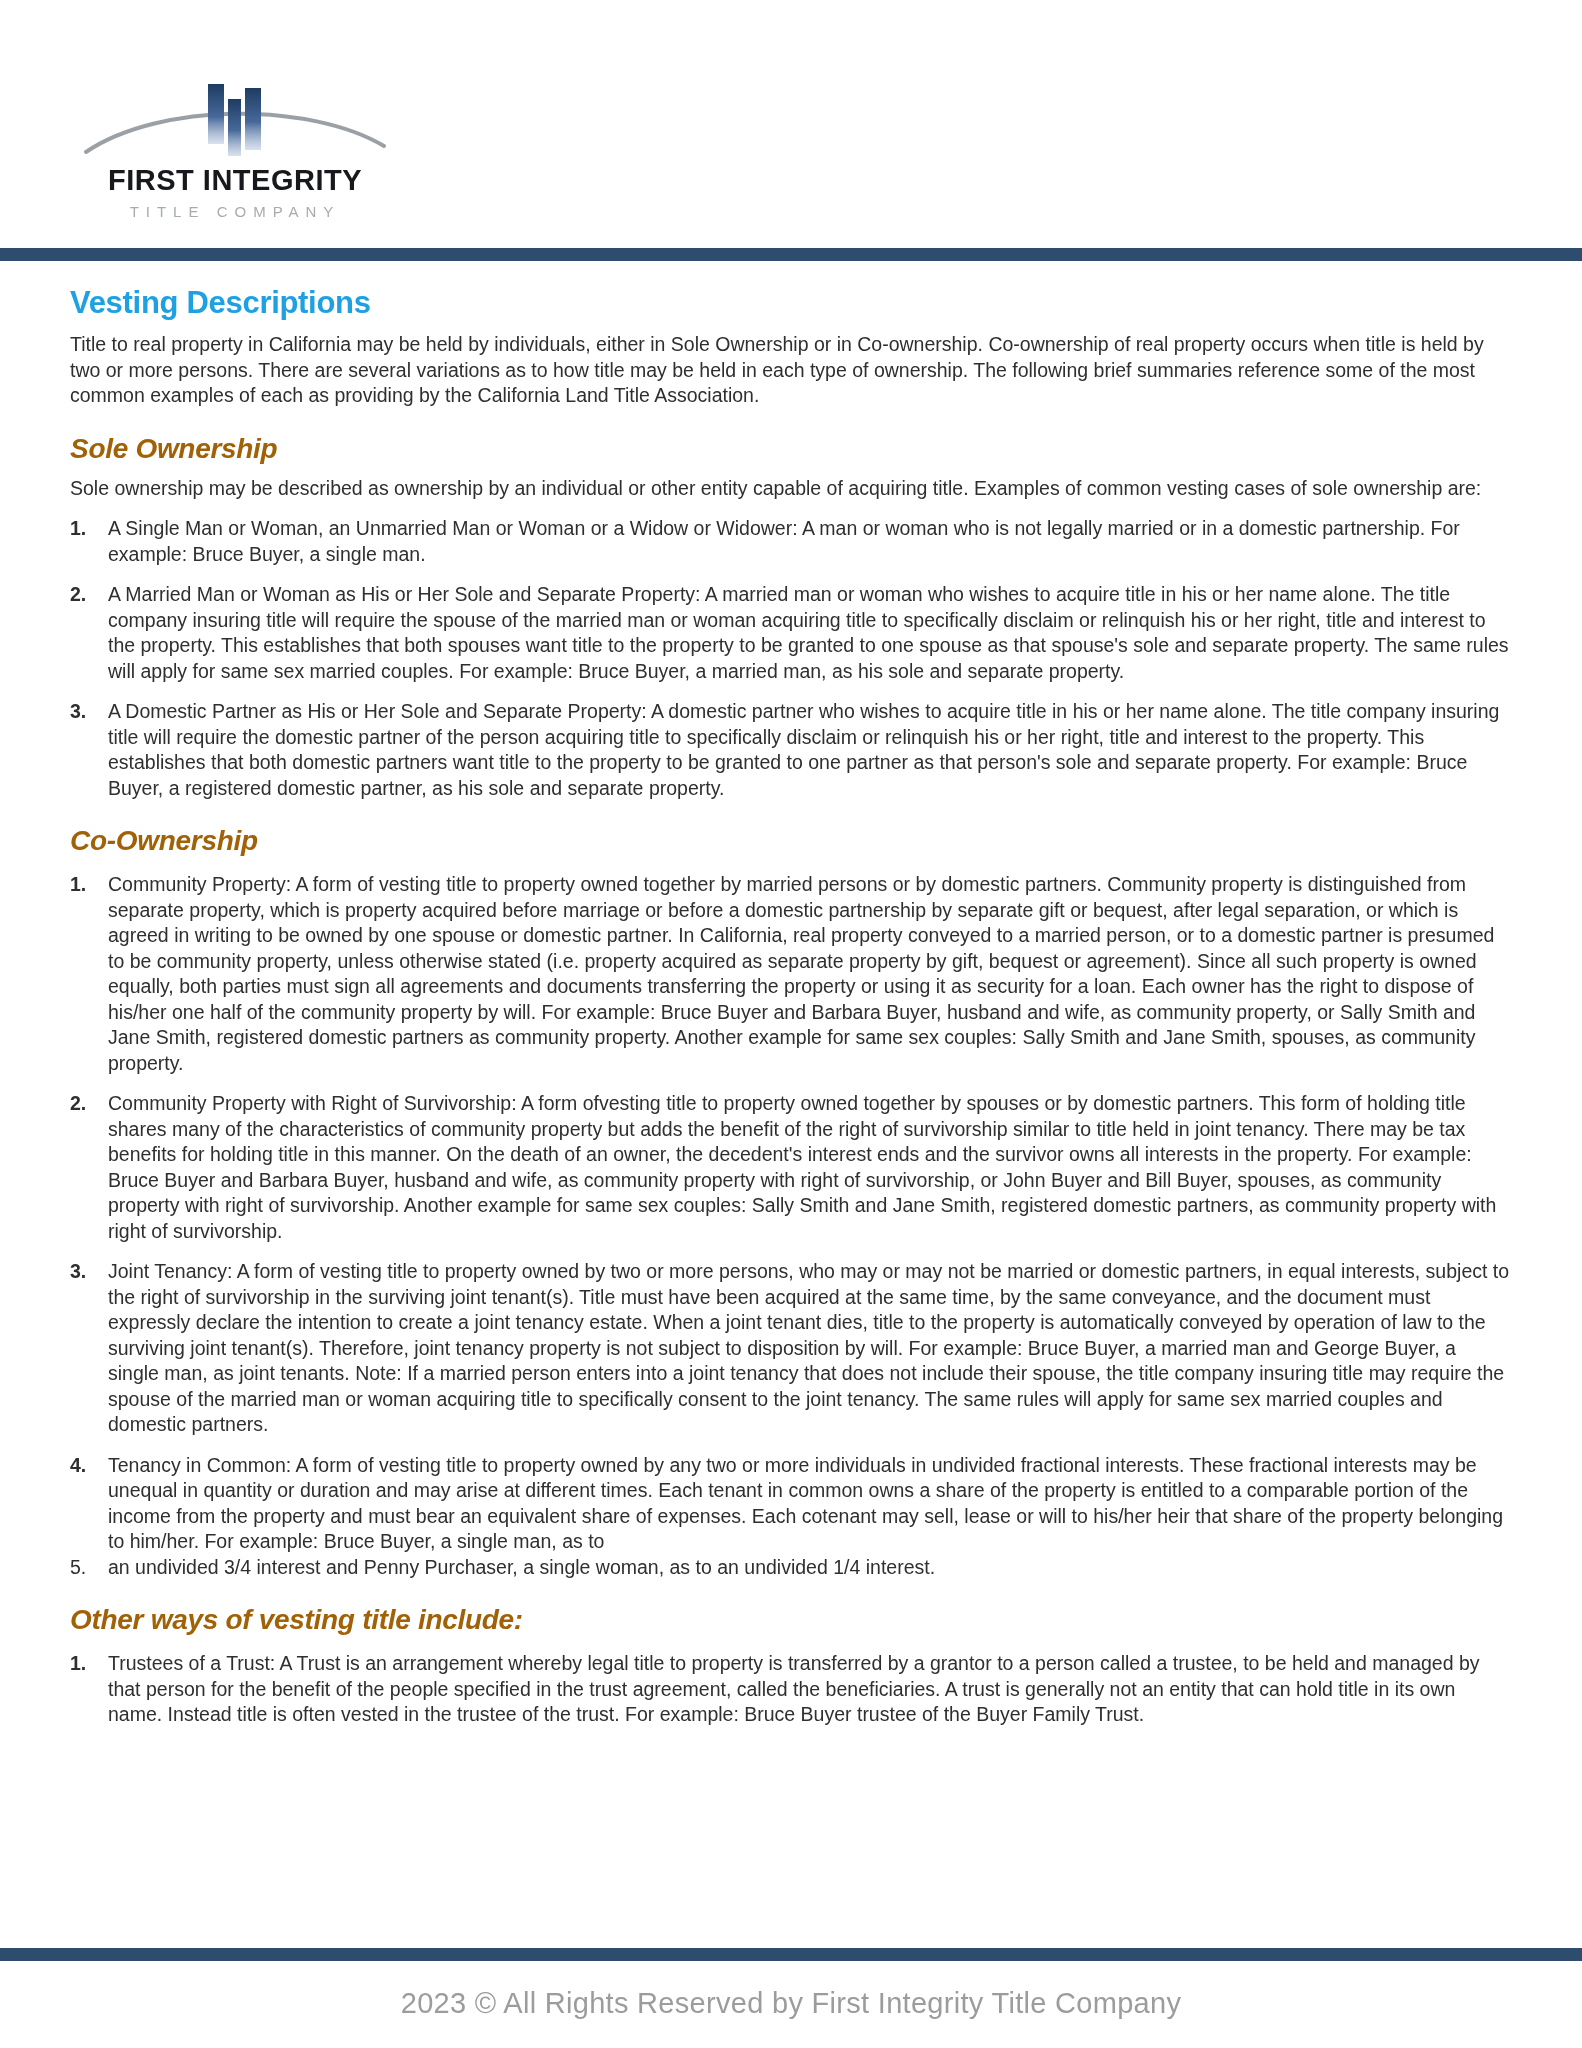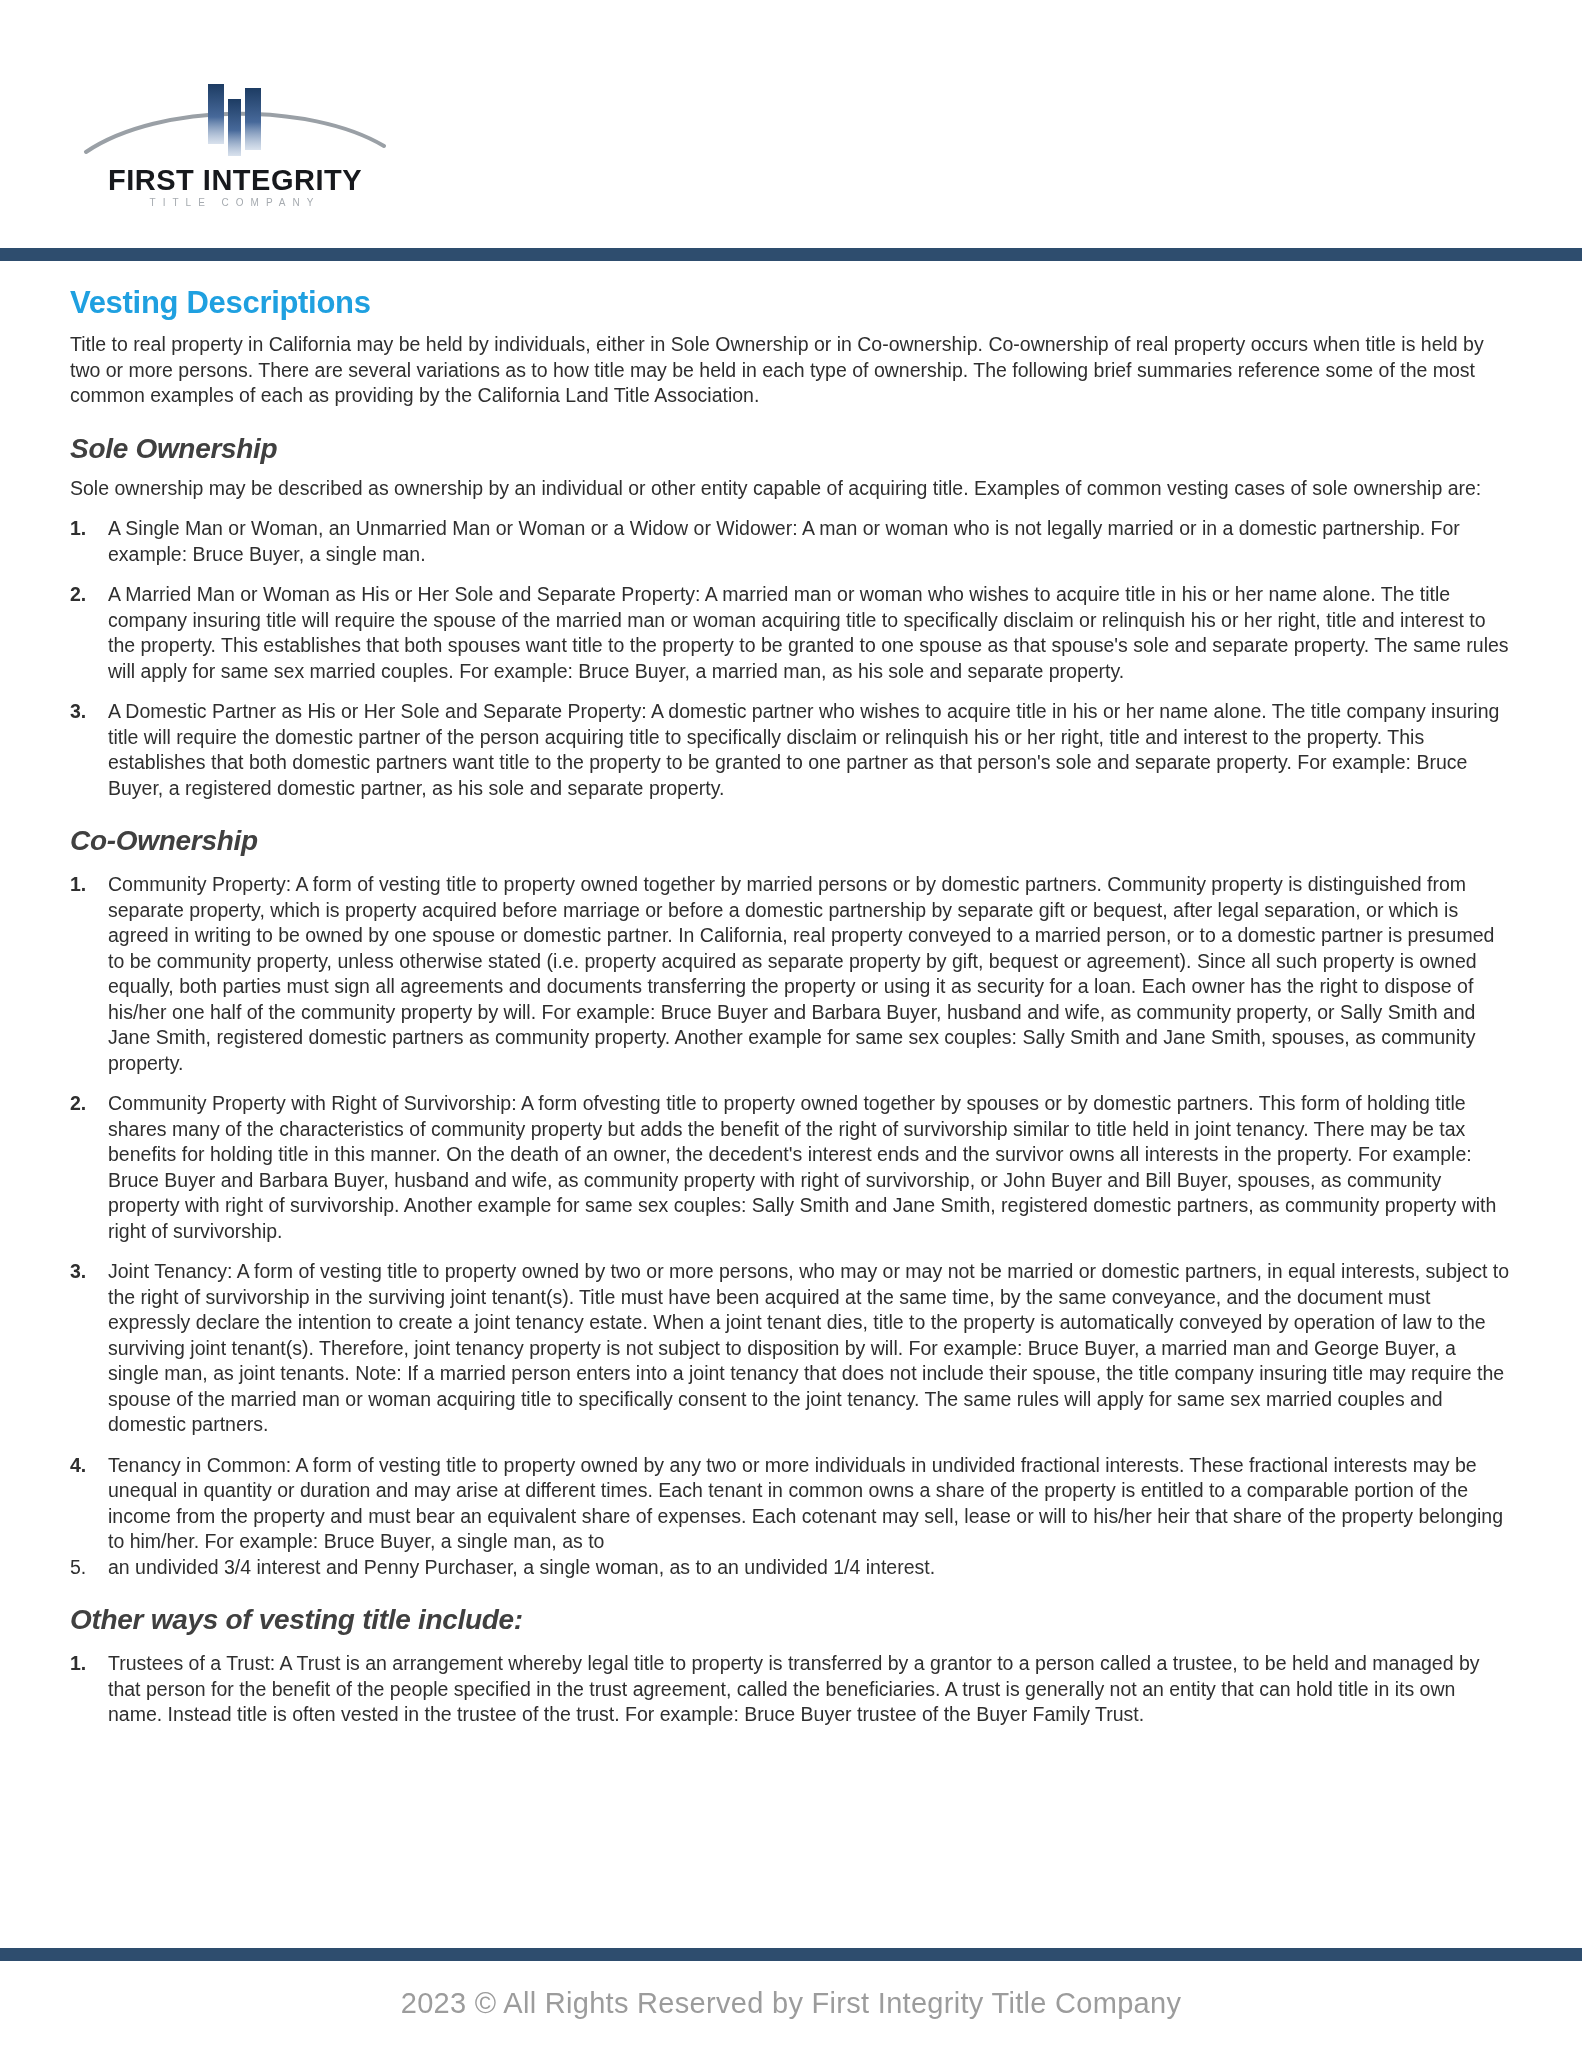--- a/index.html
+++ b/index.html
@@ -17,27 +17,27 @@
     color:#2f4e74; white-space:nowrap;
     transform:scaleX(0.66); transform-origin:left top; margin-top:8px;
   }
   .subtitle {
     font-family:"Liberation Serif", serif; font-size:36px; line-height:47px;
     color:#29abe2; margin-top:10px;
   }
   .logo { width:330px; flex:0 0 330px; text-align:center; margin-top:16px; }
   .logo-art { display:block; margin:0 auto; }
   .logo-name { font-size:29px; font-weight:700; color:#17191d; letter-spacing:0.5px; margin-top:0px; white-space:nowrap;text-align:center; }
-  .logo-tagline { font-size:10px; color:#a6abb0; letter-spacing:7px; margin-top:0; white-space:nowrap; }
+  .logo-tagline { font-size:15px; color:#a6abb0; letter-spacing:7px; margin-top:6px; white-space:nowrap; }
   
   .divider { height:13px; background:#2e4d6e; margin-top:0; }
   
   .main { padding:0 70px; }
   .h2 { margin-top:24px; font-size:31px; font-weight:700; color:#1fa0e0; letter-spacing:-0.3px; }
-  .h3 { margin-top:24px; font-size:28px; font-weight:700; font-style:italic; color:#404040; letter-spacing:-0.3px; }
+  .h3 { margin-top:24px; font-size:28px; font-weight:700; font-style:italic; color:#a16207; letter-spacing:-0.3px; }
   .para { margin-top:11px; font-size:19.5px; line-height:25.5px; }
   .li { display:flex; margin-top:15px; font-size:19.5px; line-height:25.5px; }
   .li.cont { margin-top:0; }
   .num { flex:0 0 38px; font-weight:700; }
   .num.plain { font-weight:400; }
   .li-body { flex:1 1 auto; }
   .li-label { font-weight:400; }
   
   .footer { position:absolute; left:0; right:0; bottom:0; }
   .footer-bar { height:13px; background:#2e4d6e; }

